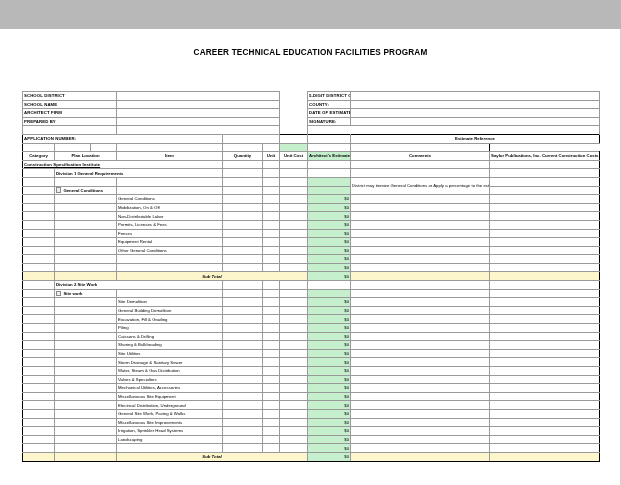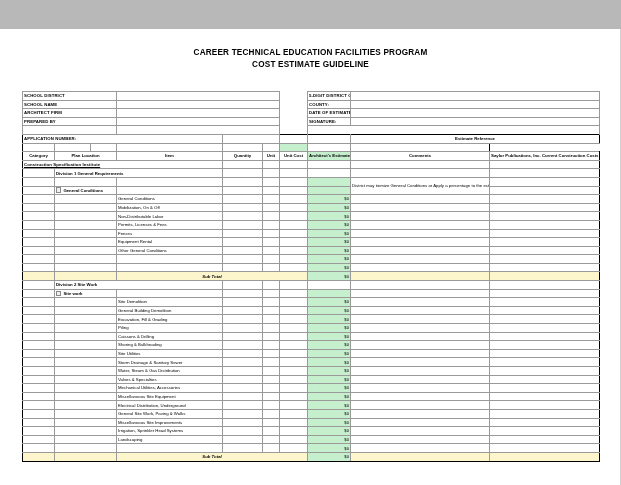--- a/index.html
+++ b/index.html
@@ -42,21 +42,20 @@
   .footer{position:absolute;left:0;top:452px;width:621px;text-align:center;}
   .pagenum{font-size:5px;color:#222;display:inline-block;margin-left:495px;}
 </style>
 </head>
 <body>
 
 <div class="page">
 
   <div class="title-block">
     <div class="title-line">CAREER TECHNICAL EDUCATION FACILITIES PROGRAM</div>
-    <div class="title-line">COST ESTIMATE GUIDELINE</div>
   </div>
 
   <table class="grid">
     <colgroup>
       <col style="width:32px">
         <col style="width:36px">
         <col style="width:26px">
       <col style="width:106px">
         <col style="width:40px">
         <col style="width:17px">

